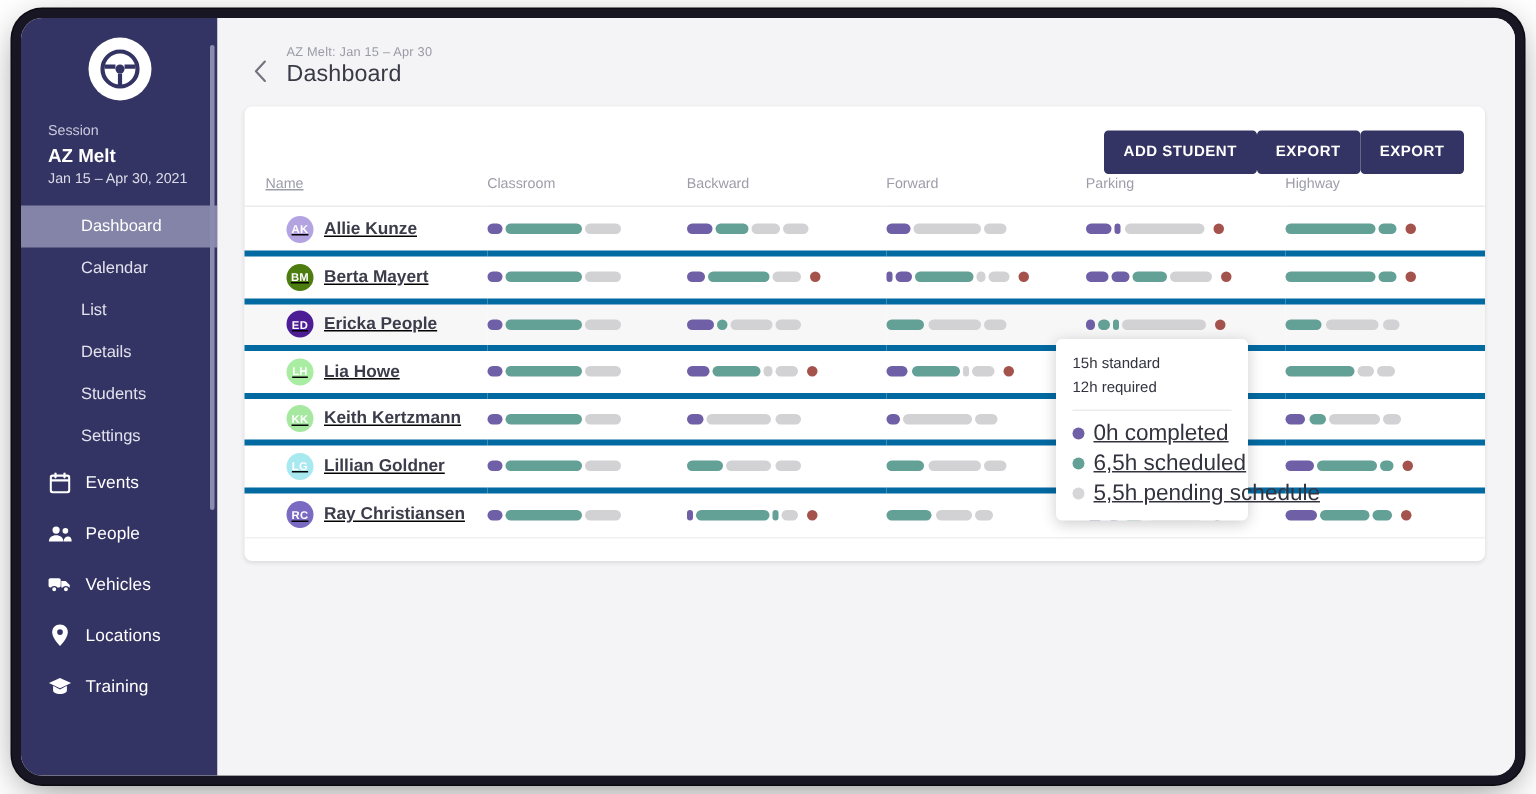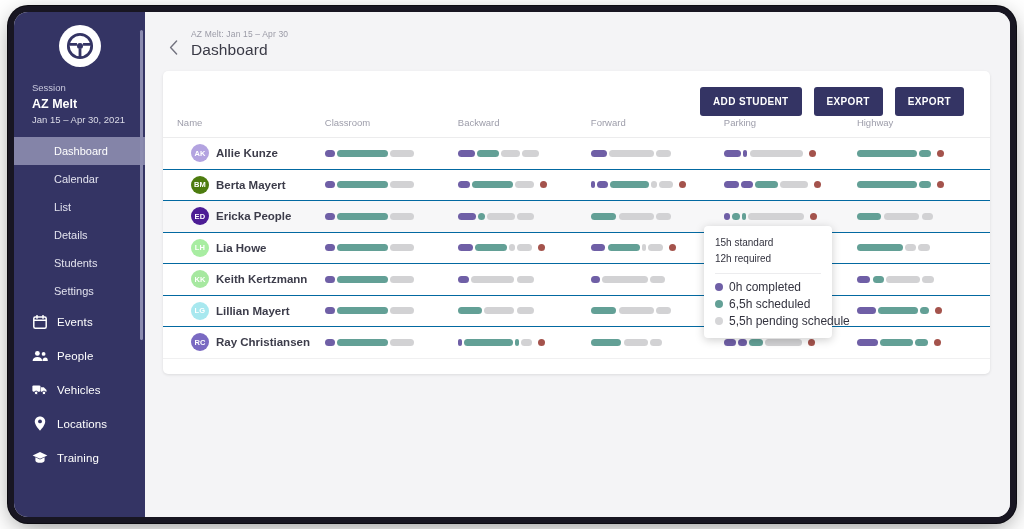--- a/index.html
+++ b/index.html
@@ -83,41 +83,41 @@
   .card {
     position: absolute;
     left: 18px; top: 59px; right: 20px;
     height: 303px;
     background: #ffffff;
     border-radius: 5px;
     box-shadow: 0 1px 3px rgba(0,0,0,.10);
     overflow: visible;
   }
 
-  .actions { position: absolute; right: 26px; top: 16px; display: flex; gap: 12px; padding-left: 20px; }
+  .actions { position: absolute; right: 14px; top: 16px; display: flex; gap: 0; padding-left: 20px; }
   .btn {
     background: #343464; color: #ffffff;
     border: none; border-radius: 3px;
     font-family: "Liberation Sans", sans-serif;
     font-size: 10px; font-weight: 700; letter-spacing: .35px;
     padding: 9px 13px; cursor: pointer;
   }
 
   table.grid { position:absolute; left:0; right:0; top:46px; width:100%; border-collapse: collapse; }
   table.grid th {
     text-align: left; font-weight: 400;
     font-size: 9.5px; color: #9d9daa;
     padding: 0 0 9px 0;
     border-bottom: 1px solid #ececed;
   }
-  table.grid td { padding: 0; border-bottom: 1px solid #0369a1; height: 31.5px; vertical-align: middle; }
+  table.grid td { padding: 0; border-bottom: 4px solid #0369a1; height: 31.5px; vertical-align: middle; }
   table.grid tr.highlight td { background: #f7f7f8; }
   table.grid tr:last-child td { border-bottom: 1px solid #f0f0f1; }
 
-  .col-name  { width: 152px; padding-left: 14px !important; }
+  .col-name  { width: 152px; padding-left: 14px !important; text-decoration: underline; }
   .col-bar   { width: 125px; }
 
   .cell-name { display: flex; align-items: center; gap: 7px; padding-left: 14px; }
   .avatar {
     width: 18px; height: 18px; border-radius: 50%;
     display:flex; align-items:center; justify-content:center;
     font-size: 7.5px; font-weight: 700; color: #ffffff; flex: 0 0 18px;
     letter-spacing:.2px;
   }
   .sname { font-size: 11.5px; font-weight: 700; color: #3c3c4a; white-space: nowrap; }
@@ -138,21 +138,21 @@
     background: #ffffff;
     border-radius: 4px;
     box-shadow: 0 2px 10px rgba(0,0,0,.20);
     padding: 9px 11px 10px 11px;
     z-index: 40;
   }
   .tt-line { font-size: 10px; color: #33333f; line-height: 1.55; white-space: nowrap; }
   .tt-div { height:1px; background:#ececee; margin: 7px 0 6px 0; }
   .tt-row { display:flex; align-items:center; gap:6px; margin-top: 3px; }
   .tt-dot { width: 8px; height: 8px; border-radius: 50%; flex: 0 0 8px; }
-  .tt-txt { font-size: 12px; color: #33333f; white-space: nowrap; }
+  .tt-txt { font-size: 15px; color: #33333f; white-space: nowrap; text-decoration: underline; }
 </style>
 </head>
 <body>
 
 <div id="frame">
 
   <aside id="sidebar">
     <div class="logo-wrap">
       <div class="logo-circle">
         <svg width="28" height="28" viewBox="0 0 24 24">
@@ -553,21 +553,21 @@
                     <span class="seg pend" style="width:34.0px"></span>
                     <span class="seg pend" style="width:11.9px"></span>
                   </div>
                 </div>
               </td>
             </tr>
             <tr>
               <td class="col-name">
        <div class="cell-name">
          <span class="avatar" style="background:#a8e8ef">LG</span>
-         <span class="sname">Lillian Mayert</span>
+         <span class="sname">Lillian Goldner</span>
        </div>
      </td>
      <td class="col-bar">
                 <div class="barwrap">
                   <div class="bar">
                     <span class="seg done" style="width:10.2px"></span>
                     <span class="seg sched" style="width:51.0px"></span>
                     <span class="seg pend" style="width:23.8px"></span>
                   </div>
                 </div>

